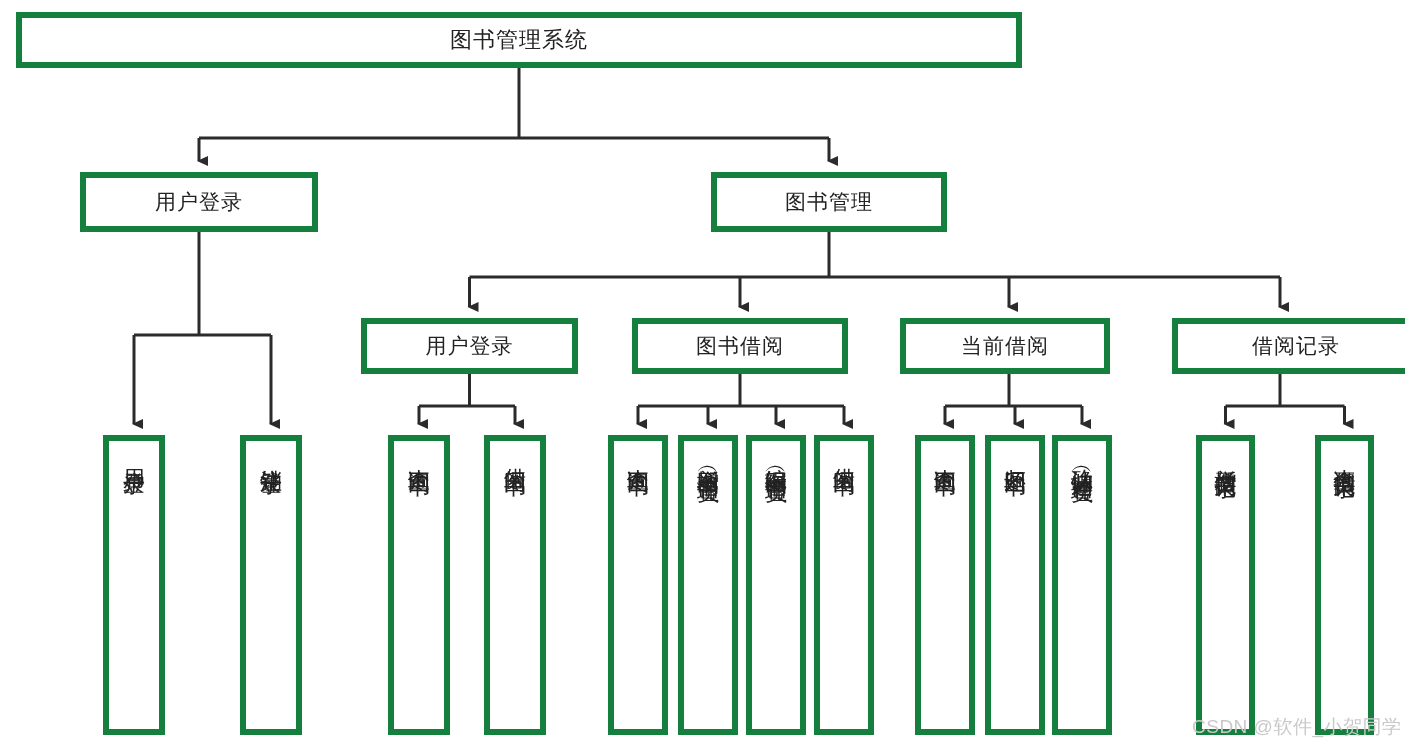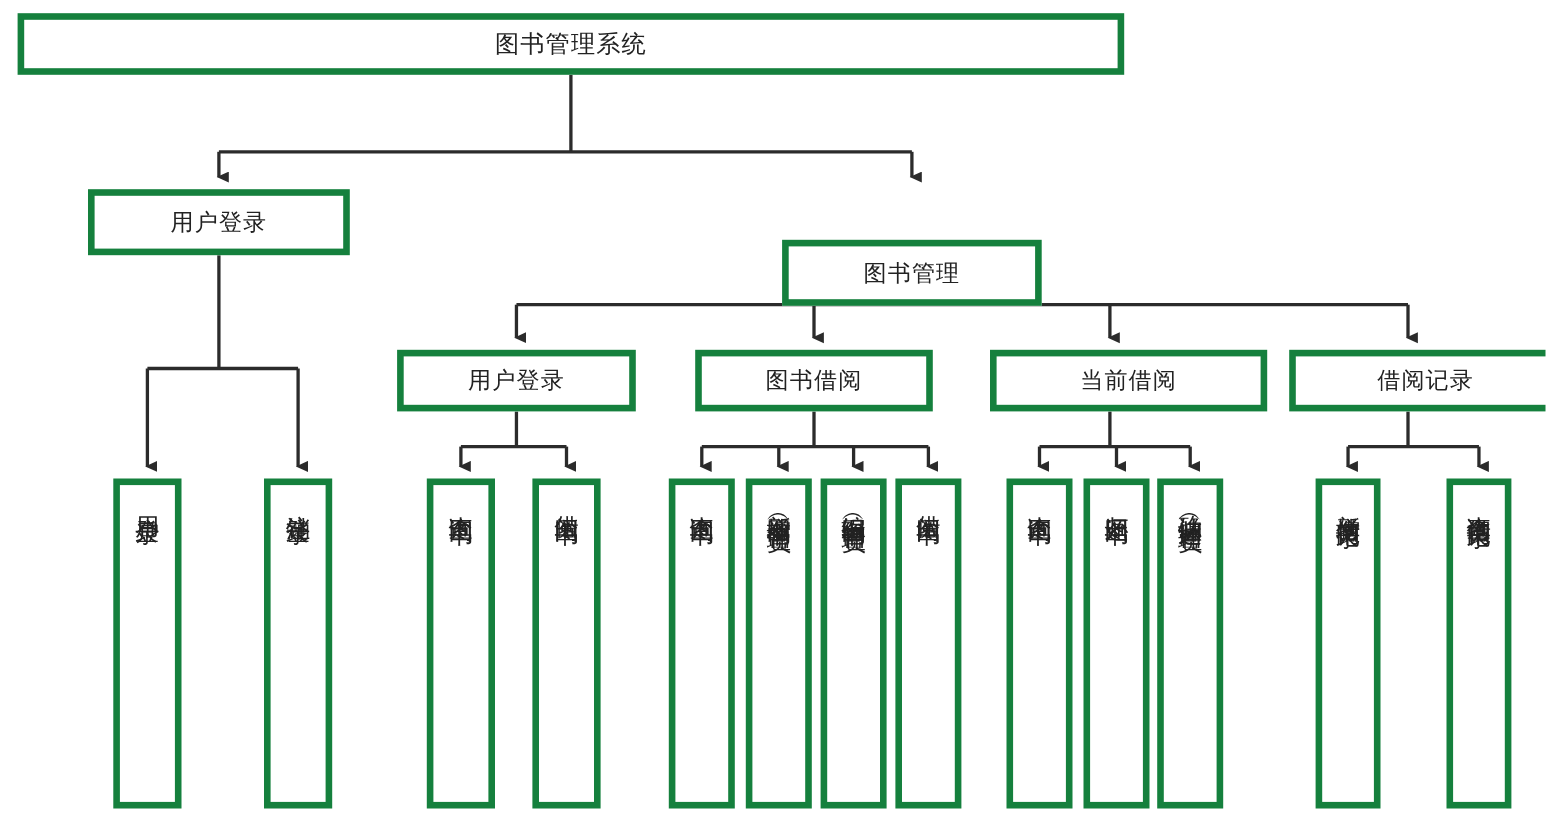--- a/index.html
+++ b/index.html
@@ -75,30 +75,30 @@
       </g>
   </svg>
 
   <div id="nodes-layer">
       <div class="node title" style="left: 16px; top: 12px; width: 1006px; height: 56px;">
         <span>图书管理系统</span>
       </div>
       <div class="node horiz" style="left: 80px; top: 172px; width: 238px; height: 60px;">
         <span>用户登录</span>
       </div>
-      <div class="node horiz" style="left: 711px; top: 172px; width: 236px; height: 60px; margin-top: 46px;">
+      <div class="node horiz" style="left: 711px; top: 172px; width: 236px; height: 60px;">
         <span>图书管理</span>
       </div>
       <div class="node horiz" style="left: 361px; top: 318px; width: 217px; height: 56px;">
         <span>用户登录</span>
       </div>
       <div class="node horiz" style="left: 632px; top: 318px; width: 216px; height: 56px; justify-content: center;">
         <span>图书借阅</span>
       </div>
-      <div class="node horiz" style="left: 900px; top: 318px; width: 252px; height: 56px;">
+      <div class="node horiz" style="left: 900px; top: 318px; width: 210px; height: 56px;">
         <span>当前借阅</span>
       </div>
       <div class="node horiz" style="left: 1172px; top: 318px; width: 248px; height: 56px;">
         <span>借阅记录</span>
       </div>
       <div class="node vert" style="left: 103px; top: 435px; width: 62px; height: 300px;">
         <span class="vtxt">用户登录</span>
       </div>
       <div class="node vert" style="left: 240px; top: 435px; width: 62px; height: 300px;">
         <span class="vtxt">注销登录</span>
@@ -131,13 +131,14 @@
         <span class="vtxt">确认归还（管理员）</span>
       </div>
       <div class="node vert" style="left: 1196px; top: 435px; width: 59px; height: 300px;">
         <span class="vtxt">新增借阅记录</span>
       </div>
       <div class="node vert" style="left: 1315px; top: 435px; width: 59px; height: 300px;">
         <span class="vtxt">查询借阅记录</span>
       </div>
     </div>
 
+  <div class="watermark" style="left: 1192px; top: 714px; color: rgb(201, 201, 201);">CSDN @软件_小贺同学</div>
 </div>
 
 </body></html>

